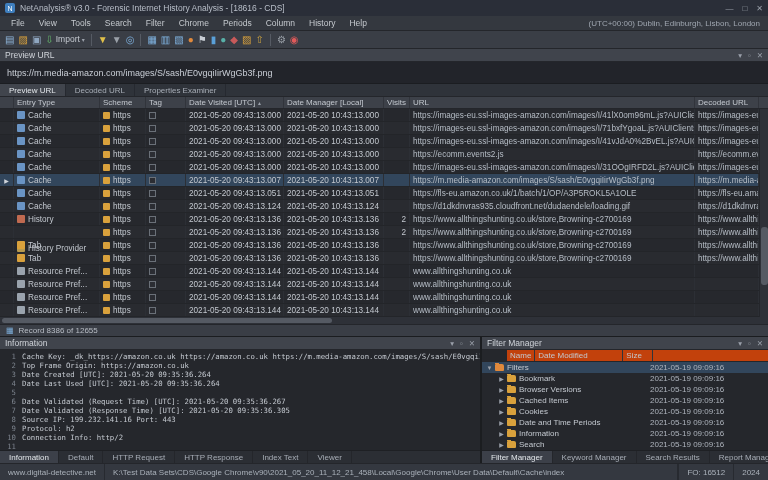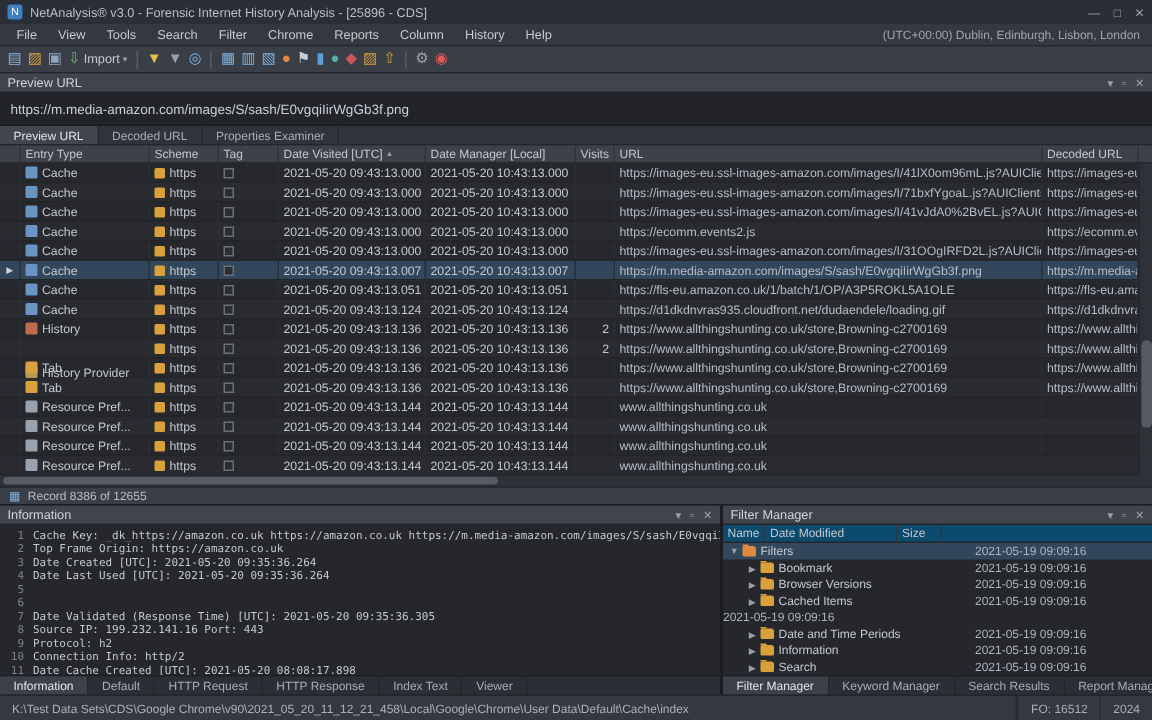--- a/index.html
+++ b/index.html
@@ -64,21 +64,21 @@
   .info-panel { flex:0 0 480px; }
   .filter-panel { flex:1; }
   .info-lines { flex:1; overflow:hidden; padding-top:2px; }
   .info-line { display:flex; height:9px; line-height:9px; font-family:"DejaVu Sans Mono", monospace; font-size:7.3px; white-space:nowrap; overflow:hidden; }
   .ln { width:16px; text-align:right; color:#7c838d; margin-right:6px; flex:none; }
   .lt { color:#c4c9d0; }
   .btabs { display:flex; background:#2b2e34; border-top:1px solid #1e2024; height:13px; }
   .btabs .tab { border-right:1px solid #24262b; }
   .btabs .tab.active { background:#3c4049; color:#e2e6ea; }
   
-  .fhead { display:flex; height:12px; background:#0c4a6e; border-bottom:1px solid #24262b; font-size:8px; color:#c3c8cf; }
+  .fhead { display:flex; height:12px; background:#c2410c; border-bottom:1px solid #24262b; font-size:8px; color:#c3c8cf;margin-left:25px; }
   .fhead .gc { flex:none; }
   .frows { flex:1; overflow:hidden; }
   .frow { display:flex; height:11px; align-items:center; font-size:8px; color:#c4c9d0; }
   .frow.sel { background:#32465c; }
   .frow .namec { flex:1; display:flex; align-items:center; overflow:hidden; white-space:nowrap; }
   .frow .datec { width:88px; flex:none; color:#aeb4bd; }
   .frow .sizec { width:30px; flex:none; }
   .exp { width:9px; text-align:center; color:#9aa0aa; font-size:6px; flex:none; }
   .fold { width:9px; height:7px; background:#d9a13c; border-radius:1px 2px 1px 1px; margin:0 3px 0 1px; flex:none; position:relative; }
   .fold:before { content:""; position:absolute; top:-2px; left:0; width:4px; height:2px; background:#d9a13c; border-radius:1px 1px 0 0; }
@@ -88,37 +88,37 @@
   .statusbar { height:17px; background:#343840; border-top:1px solid #24262b; display:flex; align-items:center; font-size:8px; color:#aab1ba; }
   .sb-seg { padding:0 8px; height:100%; display:flex; align-items:center; border-right:1px solid #272a30; white-space:nowrap; overflow:hidden; }
   .sb-path { flex:1; }
   .sb-right { border-left:1px solid #272a30; border-right:none; }
 </style>
 </head>
 <body>
 
 <div class="titlebar">
   <div class="app-icon">N</div>
-  <div class="title">NetAnalysis® v3.0 - Forensic Internet History Analysis - [25896 - CDS]</div>
+  <div class="title">NetAnalysis® v3.0 - Forensic Internet History Analysis - [18616 - CDS]</div>
   <div class="win-btns" id="win-btns">
       <span>—</span>
       <span>□</span>
       <span>✕</span>
     </div>
 </div>
 
 <div class="menubar">
   <div id="menu-items">
       <span class="menu-item">File</span>
       <span class="menu-item">View</span>
       <span class="menu-item">Tools</span>
       <span class="menu-item">Search</span>
       <span class="menu-item">Filter</span>
       <span class="menu-item">Chrome</span>
-      <span class="menu-item">Reports</span>
+      <span class="menu-item">Periods</span>
       <span class="menu-item">Column</span>
       <span class="menu-item">History</span>
       <span class="menu-item">Help</span>
     </div>
   <div class="tz">(UTC+00:00) Dublin, Edinburgh, Lisbon, London</div>
 </div>
 
 <div class="toolbar" id="toolbar-items">
     <span class="tb-icon">
       <span style="color: rgb(143, 180, 218);">▤</span>
@@ -555,40 +555,40 @@
         </div>
         <div class="info-line">
           <span class="ln">4</span>
           <span class="lt">Date Last Used [UTC]: 2021-05-20 09:35:36.264</span>
         </div>
         <div class="info-line">
           <span class="ln">5</span>
         </div>
         <div class="info-line">
           <span class="ln">6</span>
+          <span class="lt">Date Validated (Request Time) [UTC]: 2021-05-20 09:35:36.267</span>
         </div>
         <div class="info-line">
           <span class="ln">7</span>
           <span class="lt">Date Validated (Response Time) [UTC]: 2021-05-20 09:35:36.305</span>
         </div>
         <div class="info-line">
           <span class="ln">8</span>
           <span class="lt">Source IP: 199.232.141.16 Port: 443</span>
         </div>
         <div class="info-line">
           <span class="ln">9</span>
           <span class="lt">Protocol: h2</span>
         </div>
         <div class="info-line">
           <span class="ln">10</span>
           <span class="lt">Connection Info: http/2</span>
         </div>
         <div class="info-line">
           <span class="ln">11</span>
-          <span class="lt">Date Cache Created [UTC]: 2021-05-20 08:08:17.898</span>
         </div>
       </div>
     <div class="btabs" id="info-tabs">
         <span class="tab active">Information</span>
         <span class="tab">Default</span>
         <span class="tab">HTTP Request</span>
         <span class="tab">HTTP Response</span>
         <span class="tab">Index Text</span>
         <span class="tab">Viewer</span>
       </div>
@@ -639,20 +639,25 @@
         <div class="frow">
           <span class="namec" style="padding-left: 15px;">
             <span class="exp">▶</span>
             <span class="fold"></span>
             <span>Cached Items</span>
           </span>
           <span class="datec">2021-05-19 09:09:16</span>
           <span class="sizec"></span>
         </div>
         <div class="frow">
+          <span class="namec" style="padding-left: 15px;">
+            <span class="exp">▶</span>
+            <span class="fold"></span>
+            <span>Cookies</span>
+          </span>
           <span class="datec">2021-05-19 09:09:16</span>
           <span class="sizec"></span>
         </div>
         <div class="frow">
           <span class="namec" style="padding-left: 15px;">
             <span class="exp">▶</span>
             <span class="fold"></span>
             <span>Date and Time Periods</span>
           </span>
           <span class="datec">2021-05-19 09:09:16</span>
@@ -681,16 +686,17 @@
         <span class="tab active">Filter Manager</span>
         <span class="tab">Keyword Manager</span>
         <span class="tab">Search Results</span>
         <span class="tab">Report Manager</span>
       </div>
   </div>
 
 </div>
 
 <div class="statusbar">
+  <span class="sb-seg">www.digital-detective.net</span>
   <span class="sb-seg sb-path">K:\Test Data Sets\CDS\Google Chrome\v90\2021_05_20_11_12_21_458\Local\Google\Chrome\User Data\Default\Cache\index</span>
   <span class="sb-seg sb-right">FO: 16512</span>
   <span class="sb-seg sb-right">2024</span>
 </div>
 
 </body></html>

